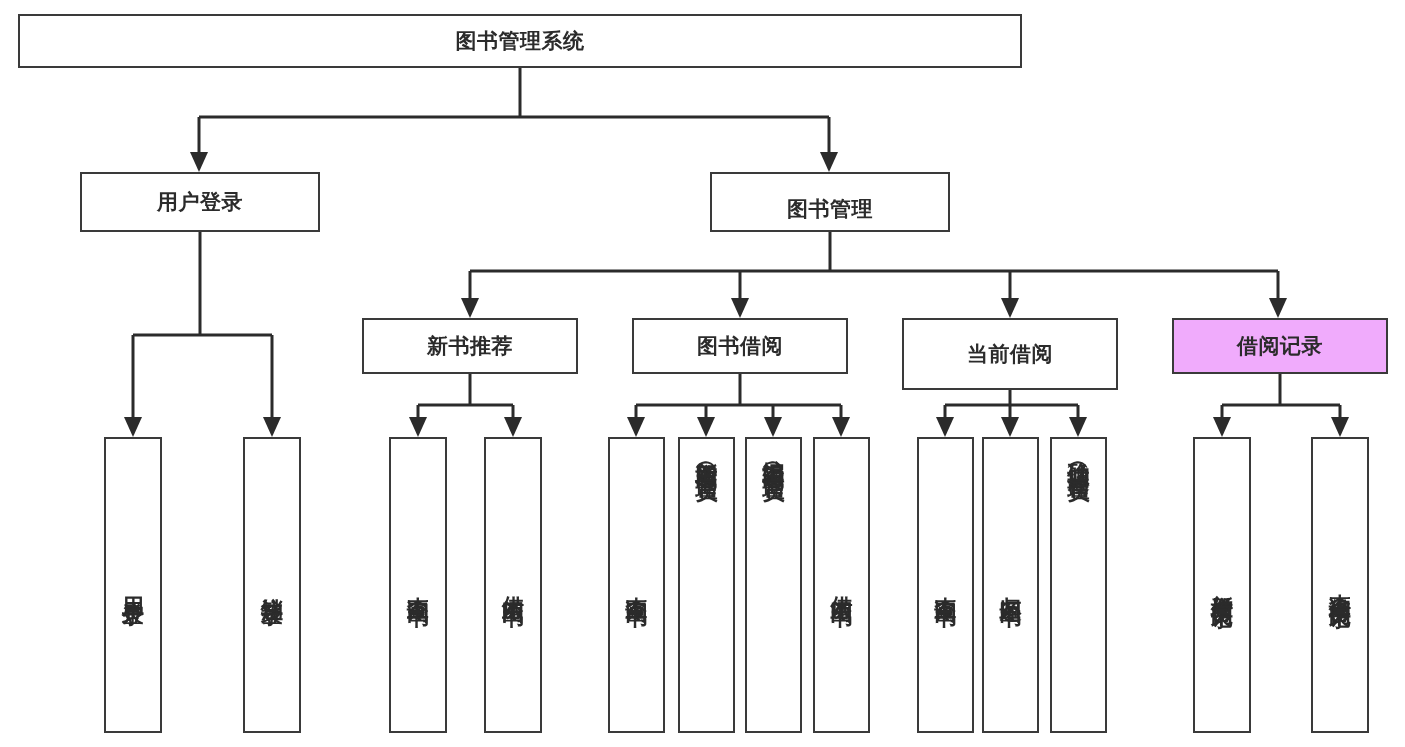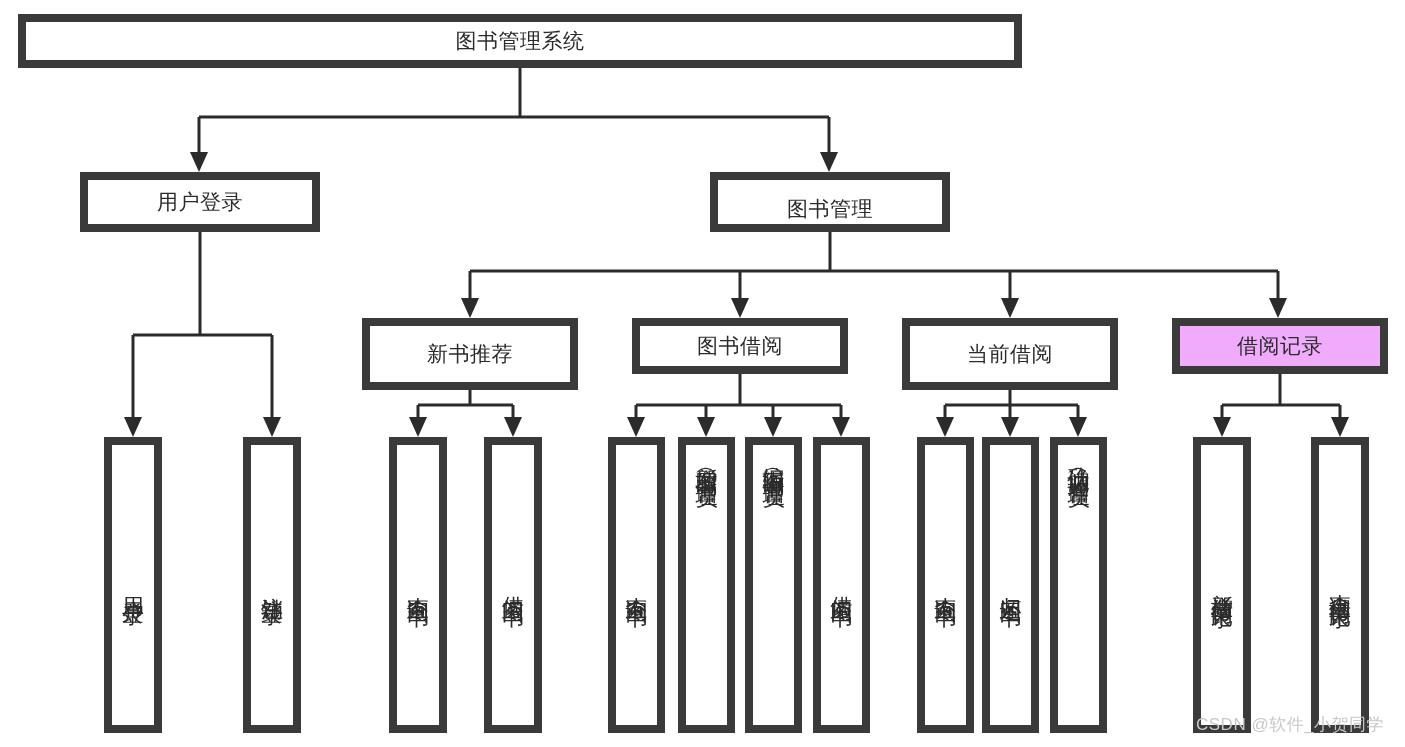--- a/index.html
+++ b/index.html
@@ -26,24 +26,25 @@
     left: 0;
     top: 0;
     width: 1405px;
     height: 747px;
     overflow: visible;
   }
   .node {
     position: absolute;
     box-sizing: border-box;
     background: #ffffff;
-    border: 8px solid #be185d;
+    border: 2px solid #be185d;
     display: flex;
     align-items: center;
     justify-content: center;
+    font-weight: bold;
   }
   .node-label {
     color: #2b2b2b;
     font-size: 21px;
     line-height: 1.12;
     letter-spacing: 0.5px;
     white-space: nowrap;
     text-align: center;
   }
   
@@ -140,21 +141,21 @@
   <div id="nodes-layer">
       <div class="node" style="left: 18px; top: 14px; width: 1004px; height: 54px; border-color: rgb(58, 58, 58); background: rgb(255, 255, 255);">
         <span class="node-label" style="color: rgb(43, 43, 43);">图书管理系统</span>
       </div>
       <div class="node" style="left: 80px; top: 172px; width: 240px; height: 60px; border-color: rgb(58, 58, 58); background: rgb(255, 255, 255);">
         <span class="node-label" style="color: rgb(43, 43, 43);">用户登录</span>
       </div>
       <div class="node" style="left: 710px; top: 172px; width: 240px; height: 60px; border-color: rgb(58, 58, 58); background: rgb(255, 255, 255);">
         <span class="node-label" style="color: rgb(43, 43, 43); margin-top: 13px;">图书管理</span>
       </div>
-      <div class="node" style="left: 362px; top: 318px; width: 216px; height: 72px; border-color: rgb(58, 58, 58); background: rgb(255, 255, 255);">
+      <div class="node" style="left: 362px; top: 318px; width: 216px; height: 56px; border-color: rgb(58, 58, 58); background: rgb(255, 255, 255);">
         <span class="node-label" style="color: rgb(43, 43, 43);">新书推荐</span>
       </div>
       <div class="node" style="left: 632px; top: 318px; width: 216px; height: 56px; border-color: rgb(58, 58, 58); background: rgb(255, 255, 255);">
         <span class="node-label" style="color: rgb(43, 43, 43);">图书借阅</span>
       </div>
       <div class="node" style="left: 902px; top: 318px; width: 216px; height: 72px; border-color: rgb(58, 58, 58); background: rgb(255, 255, 255);">
         <span class="node-label" style="color: rgb(43, 43, 43);">当前借阅</span>
       </div>
       <div class="node" style="left: 1172px; top: 318px; width: 216px; height: 56px; border-color: rgb(58, 58, 58); background: #f0abfc;">
         <span class="node-label" style="color: rgb(43, 43, 43);">借阅记录</span>
@@ -193,15 +194,14 @@
         <span class="node-label" style="color: rgb(43, 43, 43);">确认归还（管理员）</span>
       </div>
       <div class="node vertical centered" style="left: 1193px; top: 437px; width: 58px; height: 296px; border-color: rgb(58, 58, 58); background: rgb(255, 255, 255);">
         <span class="node-label" style="color: rgb(43, 43, 43);">新增借阅记录</span>
       </div>
       <div class="node vertical centered" style="left: 1311px; top: 437px; width: 58px; height: 296px; border-color: rgb(58, 58, 58); background: rgb(255, 255, 255);">
         <span class="node-label" style="color: rgb(43, 43, 43);">查询借阅记录</span>
       </div>
     </div>
 
-  <div class="watermark" style="left: 1196px; top: 713px; color: rgb(200, 200, 200);">CSDN @软件_小贺同学</div>
 
 </div>
 
 </body></html>

